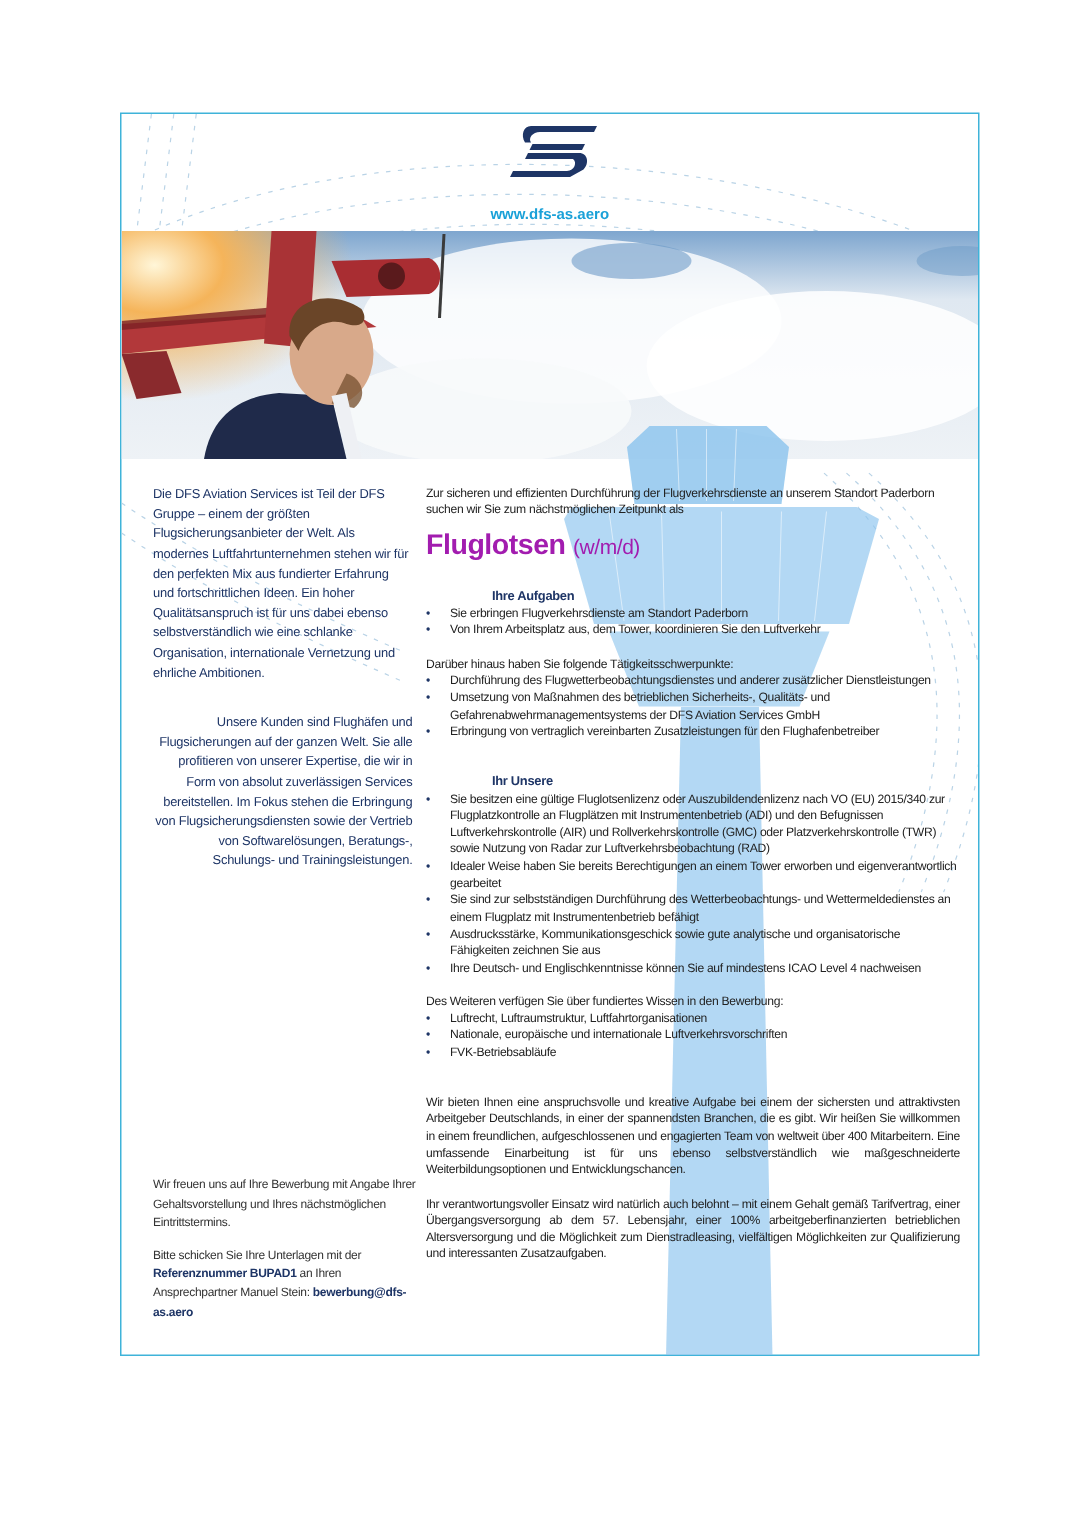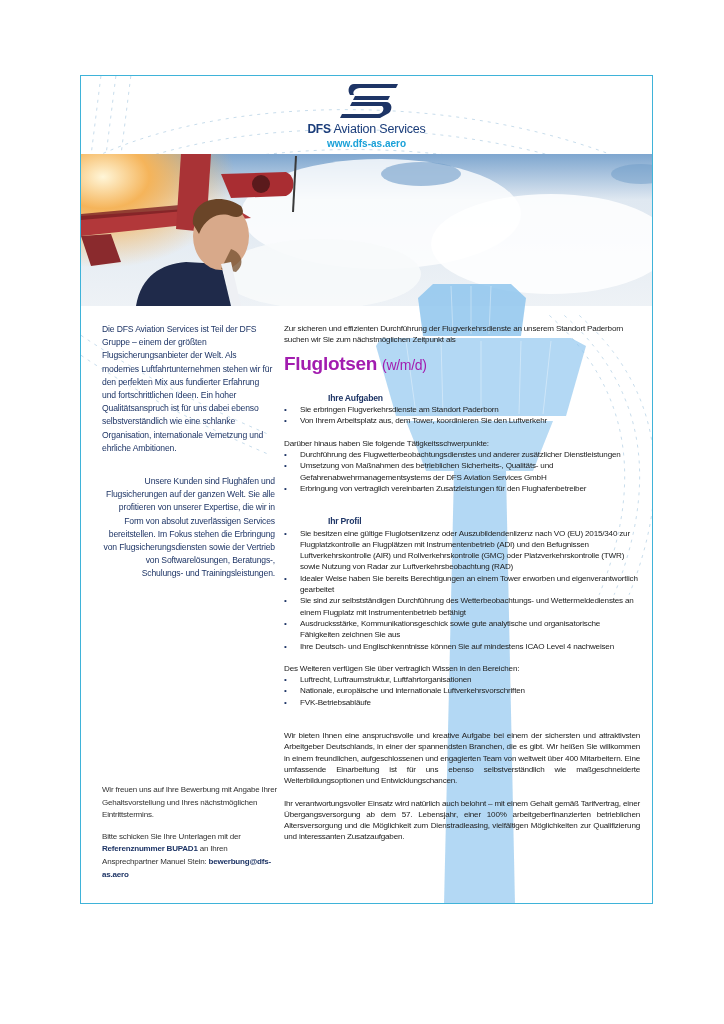--- a/index.html
+++ b/index.html
@@ -65,24 +65,20 @@
   </svg>
 
   <div class="header">
     <svg class="logo-mark" viewBox="0 0 58 37">
       <g fill="#1e3566">
         <path d="M14 2 L58 2 L56 6 L20 6 C 15 6, 12 10, 14 13 L 10 13 C 7 8, 9 2, 14 2 Z"></path>
         <path d="M15 14 L50 14 L48 18 L13 18 Z"></path>
         <path d="M12 20 L46 20 C 52 20, 53 27, 49 31 L 40 36 L 0 36 L 2 32 L 38 32 C 43 32, 45 26, 42 24 L 10 24 Z"></path>
       </g>
     </svg>
-    <div class="brand">
-      <span class="dfs">DFS</span>
-      <span>Aviation Services</span>
-    </div>
     <div class="url">www.dfs-as.aero</div>
   </div>
 
   <div class="hero">
     <svg width="573" height="152" viewBox="0 0 573 152">
       <defs>
         <radialGradient id="sun" cx="0.1" cy="0.15" r="0.6">
           <stop offset="0" stop-color="#fff6d8"></stop>
           <stop offset="0.35" stop-color="#f5b45a"></stop>
           <stop offset="1" stop-color="#f5b45a" stop-opacity="0"></stop>
@@ -163,30 +159,30 @@
     </ul>
     <div class="gap"></div>
     <p>Darüber hinaus haben Sie folgende Tätigkeitsschwerpunkte:</p>
     <ul>
       <li>Durchführung des Flugwetterbeobachtungsdienstes und anderer zusätzlicher Dienstleistungen</li>
       <li>Umsetzung von Maßnahmen des betrieblichen Sicherheits-, Qualitäts- und Gefahrenabwehrmanagementsystems der DFS Aviation Services GmbH</li>
       <li>Erbringung von vertraglich vereinbarten Zusatzleistungen für den Flughafenbetreiber</li>
     </ul>
     <div class="gap-l"></div>
 
-    <div class="sec-h">Ihr Profil</div>
+    <div class="sec-h">Ihr Unsere</div>
     <ul>
       <li>Sie besitzen eine gültige Fluglotsenlizenz oder Auszubildendenlizenz nach VO (EU) 2015/340 zur Flugplatzkontrolle an Flugplätzen mit Instrumentenbetrieb (ADI) und den Befugnissen Luftverkehrskontrolle (AIR) und Rollverkehrskontrolle (GMC) oder Platzverkehrskontrolle (TWR) sowie Nutzung von Radar zur Luftverkehrsbeobachtung (RAD)</li>
       <li>Idealer Weise haben Sie bereits Berechtigungen an einem Tower erworben und eigenverantwortlich gearbeitet</li>
       <li>Sie sind zur selbstständigen Durchführung des Wetterbeobachtungs- und Wettermeldedienstes an einem Flugplatz mit Instrumentenbetrieb befähigt</li>
       <li>Ausdrucksstärke, Kommunikationsgeschick sowie gute analytische und organisatorische Fähigkeiten zeichnen Sie aus</li>
       <li>Ihre Deutsch- und Englischkenntnisse können Sie auf mindestens ICAO Level 4 nachweisen</li>
     </ul>
     <div class="gap"></div>
-    <p>Des Weiteren verfügen Sie über vertraglich Wissen in den Bereichen:</p>
+    <p>Des Weiteren verfügen Sie über fundiertes Wissen in den Bewerbung:</p>
     <ul>
       <li>Luftrecht, Luftraumstruktur, Luftfahrtorganisationen</li>
       <li>Nationale, europäische und internationale Luftverkehrsvorschriften</li>
       <li>FVK-Betriebsabläufe</li>
     </ul>
     <div class="gap-l"></div>
 
     <p class="just">Wir bieten Ihnen eine anspruchsvolle und kreative Aufgabe bei einem der sichersten und attraktivsten Arbeitgeber Deutschlands, in einer der spannendsten Branchen, die es gibt. Wir heißen Sie willkommen in einem freundlichen, aufgeschlossenen und engagierten Team von weltweit über 400 Mitarbeitern. Eine umfassende Einarbeitung ist für uns ebenso selbstverständlich wie maßgeschneiderte Weiterbildungsoptionen und Entwicklungschancen.</p>
     <div class="gap"></div>
     <p class="just">Ihr verantwortungsvoller Einsatz wird natürlich auch belohnt – mit einem Gehalt gemäß Tarifvertrag, einer Übergangsversorgung ab dem 57. Lebensjahr, einer 100% arbeitgeberfinanzierten betrieblichen Altersversorgung und die Möglichkeit zum Dienstradleasing, vielfältigen Möglichkeiten zur Qualifizierung und interessanten Zusatzaufgaben.</p>

